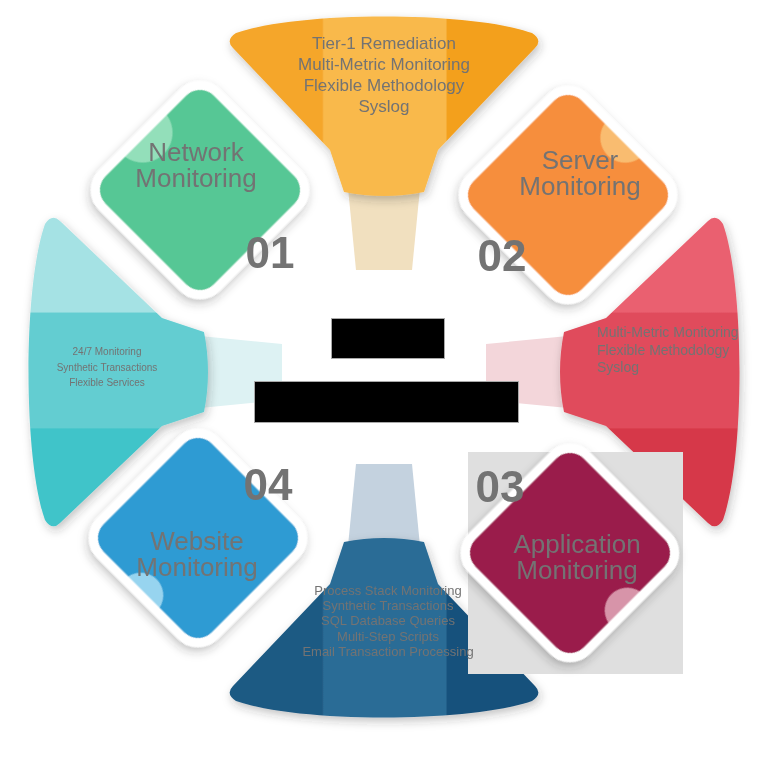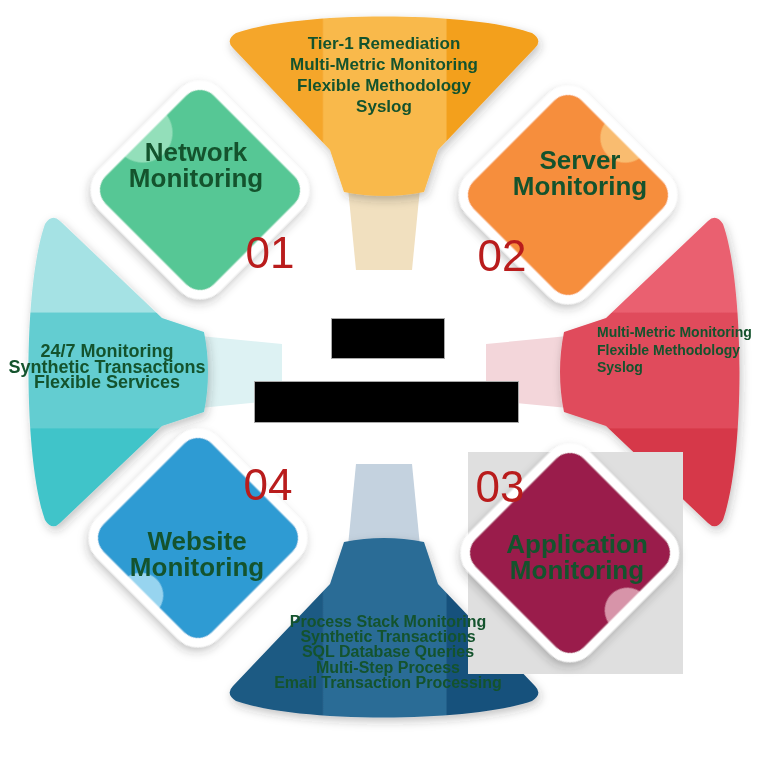--- a/index.html
+++ b/index.html
@@ -1,32 +1,32 @@
 <!DOCTYPE html>
 <html><head>
 <meta charset="utf-8">
 <style>
   html,body{margin:0;padding:0;background:#ffffff;}
   .stage{
     position:relative;width:768px;height:768px;overflow:hidden;
     font-family:"Liberation Sans", sans-serif;background:#ffffff;
   }
   .stage svg{position:absolute;left:0;top:0;}
-  .txt{position:absolute;color:#14532d;font-weight:bold;text-align:center;transform:translateX(-50%);white-space:nowrap;}
+  .txt{position:absolute;color:#737373;font-weight:normal;text-align:center;transform:translateX(-50%);white-space:nowrap;}
   .features div{white-space:nowrap;}
   .f-top{left:384px;top:33px;font-size:17px;line-height:21px;}
   .f-right{left:597px;top:324px;font-size:14px;line-height:17.5px;text-align:left;transform:none;}
-  .f-bottom{left:388px;top:614px;font-size:16px;line-height:15.2px;}
-  .f-left{left:107px;top:344px;font-size:18px;line-height:15.6px;}
+  .f-bottom{left:388px;top:583px;font-size:13px;line-height:15.2px;}
+  .f-left{left:107px;top:344px;font-size:10px;line-height:15.6px;}
   .node-label{font-size:26px;line-height:26px;}
   .lab-nw{left:196px;top:139px;}
   .lab-ne{left:580px;top:147px;}
   .lab-se{left:577px;top:531px;}
   .lab-sw{left:197px;top:528px;}
-  .node-number{position:absolute;color:#b91c1c;font-weight:normal;font-size:44px;transform:translate(-50%,-50%);}
+  .node-number{position:absolute;color:#737373;font-weight:bold;font-size:44px;transform:translate(-50%,-50%);}
   .num-nw{left:270px;top:253px;}
   .num-ne{left:502px;top:256px;}
   .num-se{left:500px;top:487px;}
   .num-sw{left:268px;top:485px;}
   .redaction{position:absolute;background:#000;border:1px solid #a9a9a9;}
   .bar1{left:331px;top:318px;width:112px;height:39px;}
   .bar2{left:254px;top:381px;width:263px;height:40px;}
 </style>
 </head>
 <body>
@@ -135,21 +135,21 @@
     </div>
   <div class="txt features f-right">
       <div>Multi-Metric Monitoring</div>
       <div>Flexible Methodology</div>
       <div>Syslog</div>
     </div>
   <div class="txt features f-bottom">
       <div>Process Stack Monitoring</div>
       <div>Synthetic Transactions</div>
       <div>SQL Database Queries</div>
-      <div>Multi-Step Process</div>
+      <div>Multi-Step Scripts</div>
       <div>Email Transaction Processing</div>
     </div>
   <div class="txt features f-left">
       <div>24/7 Monitoring</div>
       <div>Synthetic Transactions</div>
       <div>Flexible Services</div>
     </div>
 
   <div class="txt node-label lab-nw">
       <div>Network</div>

